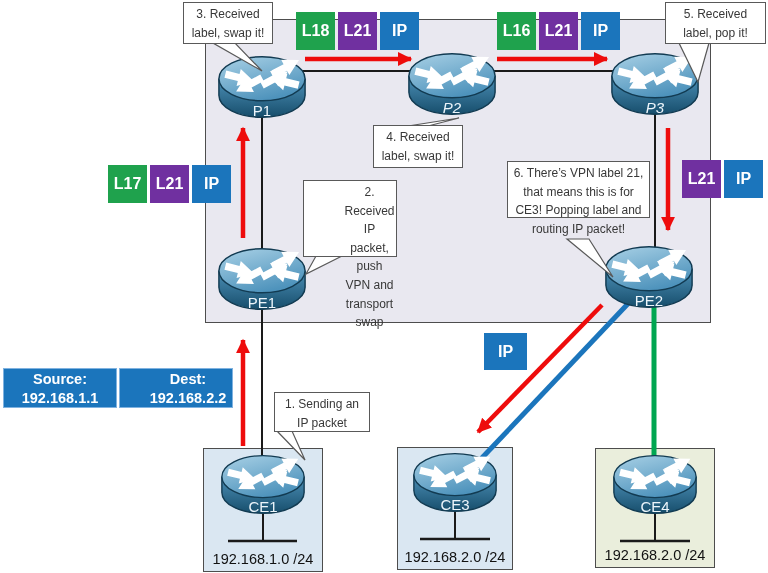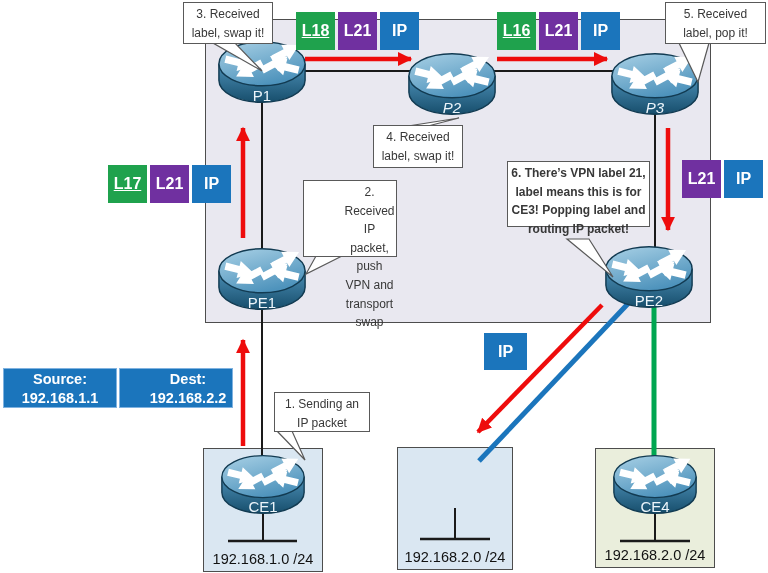--- a/index.html
+++ b/index.html
@@ -33,21 +33,21 @@
   .router .rlabel{position:absolute;left:0;right:0;bottom:1px;text-align:center;
     color:#ECF5FB;font-size:15px;}
   .router-sm{width:88px;height:63px;}
 
   .callout{position:absolute;background:#fff;border:1.3px solid #595959;
     text-align:center;color:#383838;font-size:12px;line-height:19px;padding-top:2px;}
   .callout-4line{line-height:18.6px;}
 
   .lbl{position:absolute;width:39px;height:38px;display:flex;align-items:center;
     justify-content:center;color:#fff;font-weight:bold;font-size:16px;}
-  .lbl.green{background:var(--label_green);text-decoration:underline;}
+  .lbl.green{background:var(--label_green);}
   .lbl.purple{background:var(--label_purple);text-align:right;}
   .lbl.blue{background:var(--label_blue);}
   .lbl-ip{width:43px;height:37px;}
 
   .addr{position:absolute;width:114px;height:40px;background:var(--label_blue);
     border:1px solid #7FB2E0;color:#fff;text-align:center;font-size:14.5px;
     font-weight:bold;line-height:19px;padding-top:1px;}
 </style>
 </head>
 <body>
@@ -108,21 +108,21 @@
     <path class="grn" d="M654,293 V458"></path>
 
     <path class="red" marker-end="url(#rh)" d="M243,446 V340"></path>
     <path class="red" marker-end="url(#rh)" d="M243,238 V128"></path>
     <path class="red" marker-end="url(#rh)" d="M305,59 H411"></path>
     <path class="red" marker-end="url(#rh)" d="M497,59 H607"></path>
     <path class="red" marker-end="url(#rh)" d="M668,128 V230"></path>
     <path class="red" marker-end="url(#rh)" d="M602,305 L478,432"></path>
   </svg>
 
-  <div class="router" style="left:216px;top:39px;">
+  <div class="router" style="left:216px;top:54px;">
     <svg viewBox="0 0 100 72">
         <use href="#routerIcon"></use>
       </svg>
     <span class="rlabel">P1</span>
   </div>
   <div class="router" style="left:406px;top:51px;font-style:italic;">
     <svg viewBox="0 0 100 72">
         <use href="#routerIcon"></use>
       </svg>
     <span class="rlabel">P2</span>
@@ -143,20 +143,26 @@
     <svg viewBox="0 0 100 72">
         <use href="#routerIcon"></use>
       </svg>
     <span class="rlabel">PE2</span>
   </div>
   <div class="router router-sm" style="left:219px;top:453px;">
     <svg viewBox="0 0 100 72">
         <use href="#routerIcon"></use>
       </svg>
     <span class="rlabel">CE1</span>
+  </div>
+  <div class="router router-sm" style="left:411px;top:451px;">
+    <svg viewBox="0 0 100 72">
+        <use href="#routerIcon"></use>
+      </svg>
+    <span class="rlabel">CE3</span>
   </div>
   <div class="router router-sm" style="left:611px;top:453px;">
     <svg viewBox="0 0 100 72">
         <use href="#routerIcon"></use>
       </svg>
     <span class="rlabel">CE4</span>
   </div>
 
   <svg class="layer">
     <polygon class="tail" points="213,43 235,43 262,71"></polygon>
@@ -178,23 +184,23 @@
   <div class="callout" style="left:373px;top:125px;width:90px;height:43px;">
     <div>4. Received</div>
     <div>label, swap it!</div>
   </div>
   <div class="callout callout-4line" style="left:303px;top:180px;width:94px;height:77px;padding-left:39px;">
     <div>2. Received IP</div>
     <div>packet, push</div>
     <div>VPN and</div>
     <div>transport swap</div>
   </div>
-  <div class="callout callout-4line" style="left:507px;top:161px;width:143px;height:66px;font-weight:bold;">
+  <div class="callout callout-4line" style="left:507px;top:161px;width:143px;height:57px;">
     <div>6. There’s VPN label 21,</div>
-    <div>label means this is for</div>
+    <div>that means this is for</div>
     <div>CE3! Popping label and</div>
     <div>routing IP packet!</div>
   </div>
   <div class="callout" style="left:274px;top:392px;width:96px;height:40px;">
     <div>1. Sending an</div>
     <div>IP packet</div>
   </div>
 
   <div class="lbl green" style="left:296px;top:12px;">L18</div>
   <div class="lbl purple" style="left:338px;top:12px;">L21</div>

